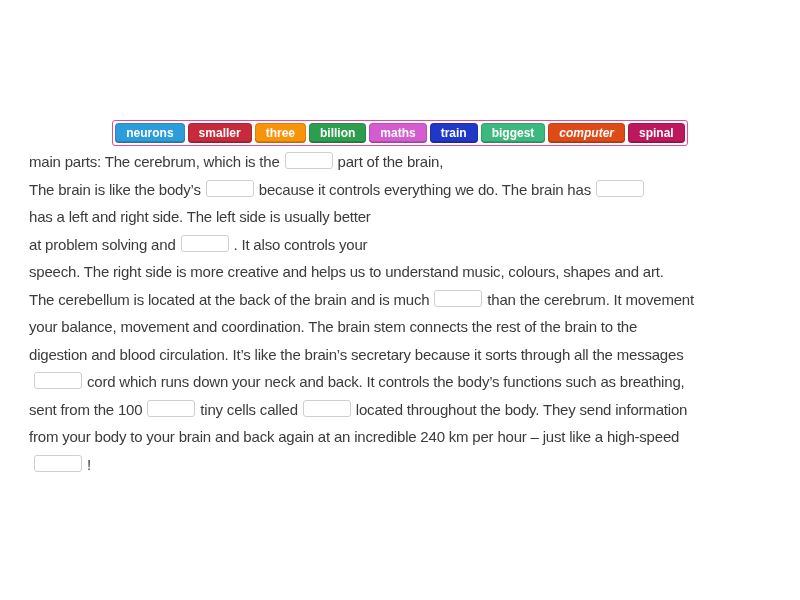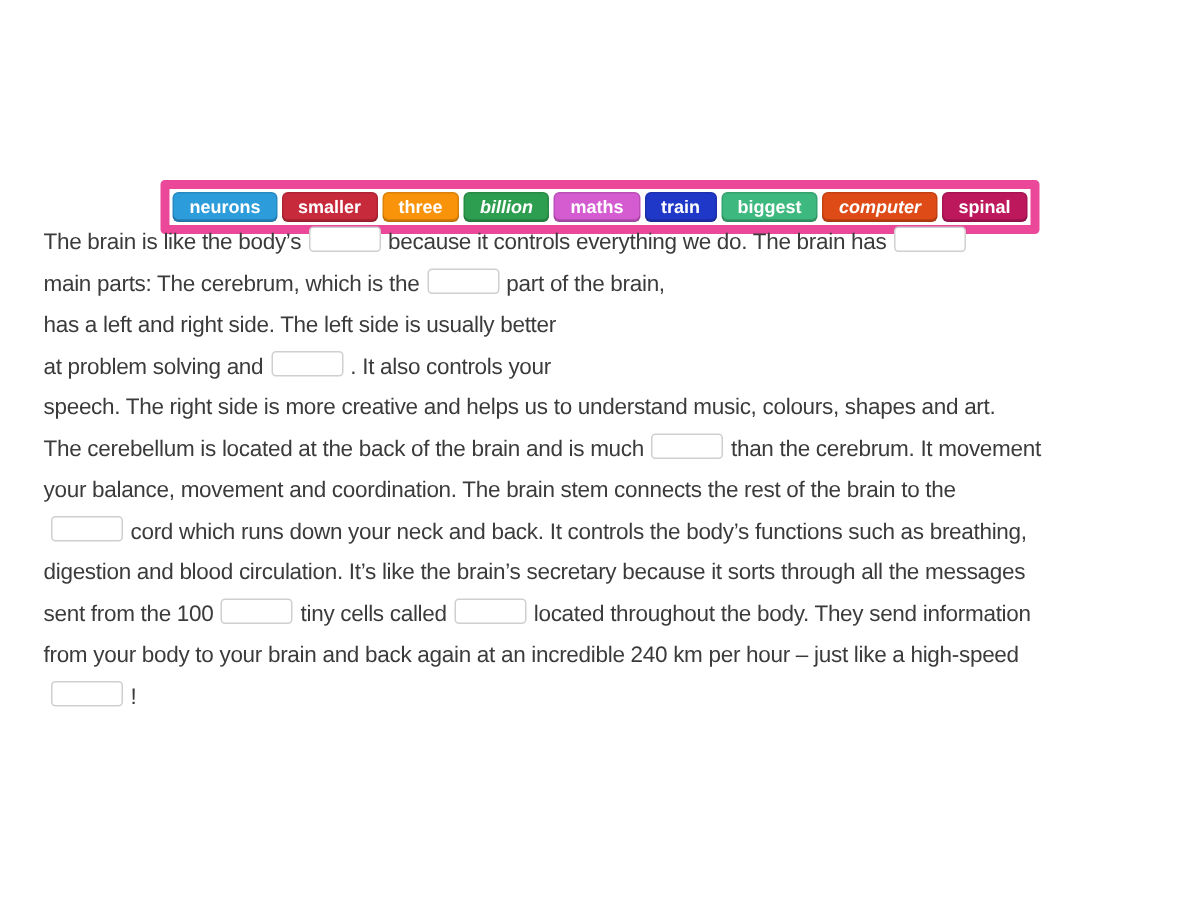--- a/index.html
+++ b/index.html
@@ -13,21 +13,21 @@
   
   .wordbank-wrap{
     position:absolute;
     top:120px;left:0;right:0;
     display:flex;justify-content:center;
   }
   .wordbank{
     display:inline-flex;
     gap:3px;
     background:#ffffff;
-    border:6px solid #ec4899;
+    border:1px solid #ec4899;
     border-radius:3px;
     padding:2px;
   }
   .chip{
     display:inline-block;
     color:#ffffff;
     font-weight:700;
     font-size:12px;
     line-height:20px;
     padding:0 11px;
@@ -67,35 +67,35 @@
   }
 </style>
 </head>
 <body>
 
 <div class="wordbank-wrap">
   <div class="wordbank" id="wordbank">
       <span class="chip" style="background: rgb(45, 156, 219);">neurons</span>
       <span class="chip" style="background: rgb(199, 42, 59);">smaller</span>
       <span class="chip" style="background: rgb(248, 147, 10);">three</span>
-      <span class="chip" style="background: rgb(45, 158, 79); font-style: italic;">billion</span>
+      <span class="chip" style="background: rgb(45, 158, 79);">billion</span>
       <span class="chip" style="background: rgb(212, 91, 208);">maths</span>
       <span class="chip" style="background: rgb(32, 56, 200);">train</span>
       <span class="chip" style="background: rgb(61, 184, 126);">biggest</span>
       <span class="chip" style="background: rgb(223, 75, 22); font-style: italic;">computer</span>
       <span class="chip" style="background: #be185d;">spinal</span>
     </div>
 </div>
 
 <div class="passage" id="passage">
+    <div class="line"><span class="word">main parts: The cerebrum, which is the</span><span class="blank"></span><span class="word">part of the brain,</span></div>
     <div class="line"><span class="word">The brain is like the body’s</span><span class="blank"></span><span class="word">because it controls everything we do. The brain has</span><span class="blank"></span></div>
-    <div class="line"><span class="word">main parts: The cerebrum, which is the</span><span class="blank"></span><span class="word">part of the brain,</span></div>
     <div class="line"><span class="word">has a left and right side. The left side is usually better</span></div>
     <div class="line"><span class="word">at problem solving and</span><span class="blank"></span><span class="word">. It also controls your</span></div>
     <div class="line"><span class="word">speech. The right side is more creative and helps us to understand music, colours, shapes and art.</span></div>
     <div class="line"><span class="word">The cerebellum is located at the back of the brain and is much</span><span class="blank"></span><span class="word">than the cerebrum. It movement</span></div>
     <div class="line"><span class="word">your balance, movement and coordination. The brain stem connects the rest of the brain to the</span></div>
+    <div class="line"><span class="word">digestion and blood circulation. It’s like the brain’s secretary because it sorts through all the messages</span></div>
     <div class="line"><span class="blank"></span><span class="word">cord which runs down your neck and back. It controls the body’s functions such as breathing,</span></div>
-    <div class="line"><span class="word">digestion and blood circulation. It’s like the brain’s secretary because it sorts through all the messages</span></div>
     <div class="line"><span class="word">sent from the 100</span><span class="blank"></span><span class="word">tiny cells called</span><span class="blank"></span><span class="word">located throughout the body. They send information</span></div>
     <div class="line"><span class="word">from your body to your brain and back again at an incredible 240 km per hour – just like a high-speed</span></div>
     <div class="line"><span class="blank"></span><span class="word">!</span></div>
   </div>
 
 </body></html>

